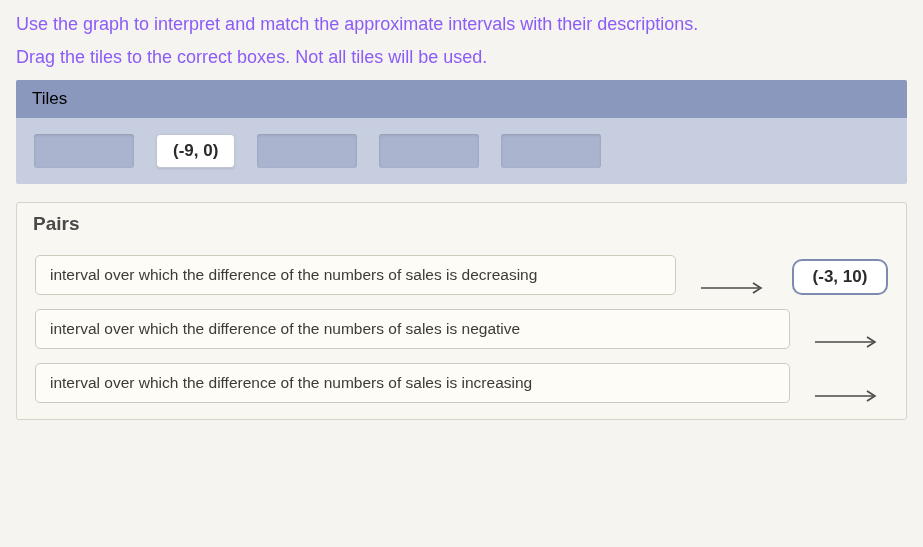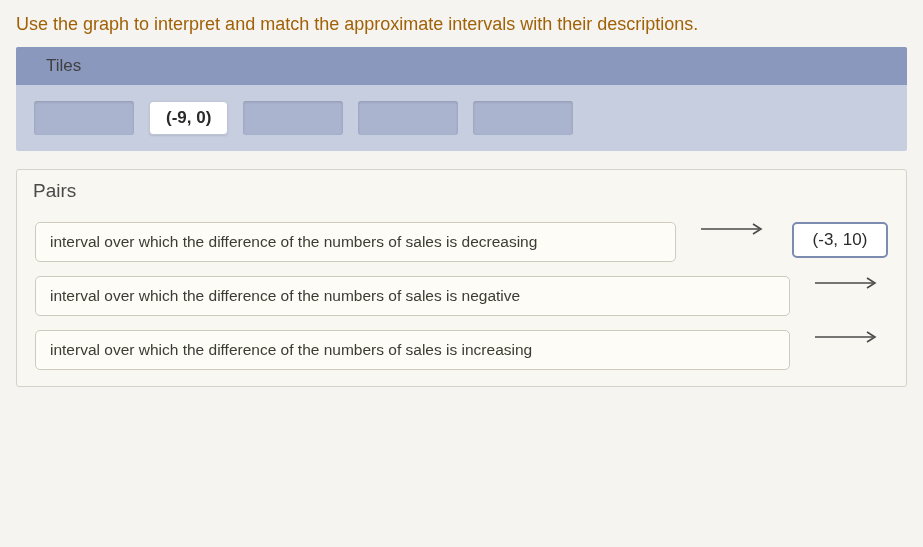--- a/index.html
+++ b/index.html
@@ -1,35 +1,36 @@
 <!DOCTYPE html>
 <html><head>
 <meta charset="utf-8">
 <style>
 *{margin:0;padding:0;box-sizing:border-box}
 body{width:923px;height:547px;font-family:Arial,Helvetica,sans-serif;background:#f5f4f0;color:#2a2a2a;overflow:hidden}
 .wrap{padding:12px 16px}
-.q-line{font-size:18px;color:#a16207;margin-bottom:8px;line-height:1.4}
+.q-line{font-size:18px;color:#8b5cf6;margin-bottom:8px;line-height:1.4}
 .tiles-panel{background:#c7cee0;border-radius:2px;margin-top:10px;padding:0;overflow:hidden}
-.tiles-head{background:#8a98bd;color:#404040;font-size:17px;padding:9px 30px}
-.tiles-row{display:flex;align-items:center;gap:15px;padding:16px 18px}
+.tiles-head{background:#8a98bd;color:#000000;font-size:17px;padding:9px 16px}
+.tiles-row{display:flex;align-items:center;gap:22px;padding:16px 18px}
 .slot{width:100px;height:34px;background:#aab4cf;border-radius:3px;box-shadow:inset 0 1px 3px rgba(0,0,0,.15)}
 .tile{background:#fff;border:1px solid #bfc5d4;border-radius:4px;padding:6px 16px;font-size:17px;font-weight:700;color:#2a2a2a;box-shadow:0 1px 2px rgba(0,0,0,.1);cursor:grab}
 .pairs-panel{margin-top:18px;border:1px solid #d6d3c9;border-radius:3px;background:#f9f7f1;padding:0 0 8px}
-.pairs-head{font-size:19px;color:#4a4a4a;padding:10px 16px 14px;font-weight:400}
-.pair-row{display:flex;align-items:flex-start;padding:6px 18px 8px;gap:18px}
+.pairs-head{font-size:19px;color:#4a4a4a;padding:10px 16px 14px;font-weight:700}
+.pair-row{display:flex;align-items:flex-end;padding:6px 18px 8px;gap:18px}
 .desc{flex:1;border:1px solid #cfcabc;border-radius:5px;background:#fdfcf7;padding:10px 14px;font-size:15.5px;color:#3e3b32;box-shadow:inset 0 0 0 1px rgba(255,255,255,.4)}
 .arrow{width:80px;display:flex;justify-content:center;color:#4a4a4a}
-.ans{border:2px solid #7d8bb0;border-radius:5px;background:#fff;padding:6px 16px;font-size:17px;font-weight:400;color:#2a2a2a;min-width:96px;text-align:center}
+.ans{border:2px solid #7d8bb0;border-radius:10px;background:#fff;padding:6px 16px;font-size:17px;font-weight:700;color:#2a2a2a;min-width:96px;text-align:center}
 </style>
 </head>
 <body>
 
 <div class="wrap">
   <p class="q-line">Use the graph to interpret and match the approximate intervals with their descriptions.</p>
+  <p class="q-line">Drag the tiles to the correct boxes. Not all tiles will be used.</p>
 
   <div class="tiles-panel">
     <div class="tiles-head">Tiles</div>
     <div class="tiles-row">
       <div class="slot"></div>
       <div class="tile">(-9, 0)</div>
       <div class="slot"></div>
       <div class="slot"></div>
       <div class="slot"></div>
     </div>

